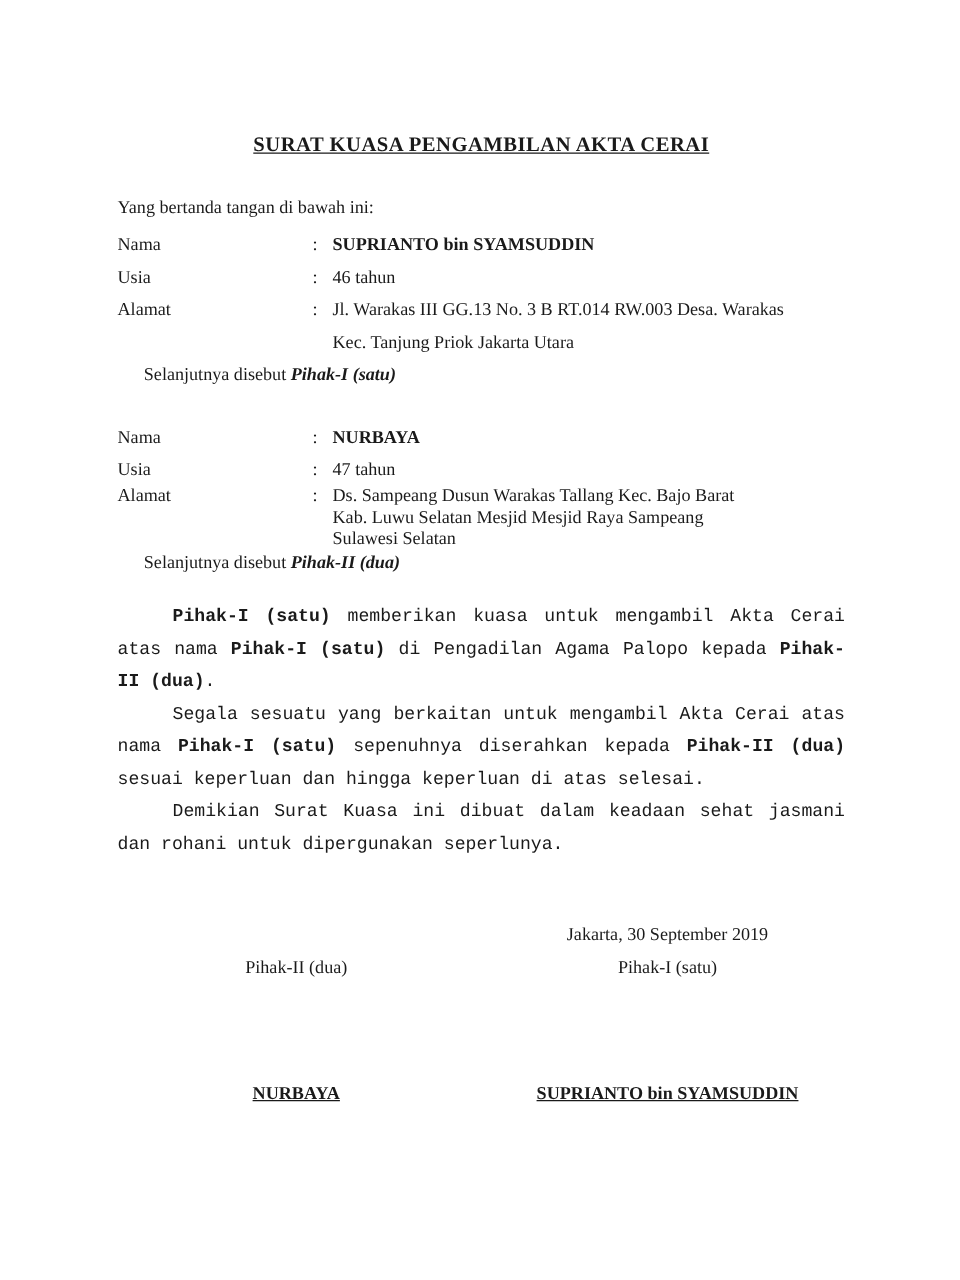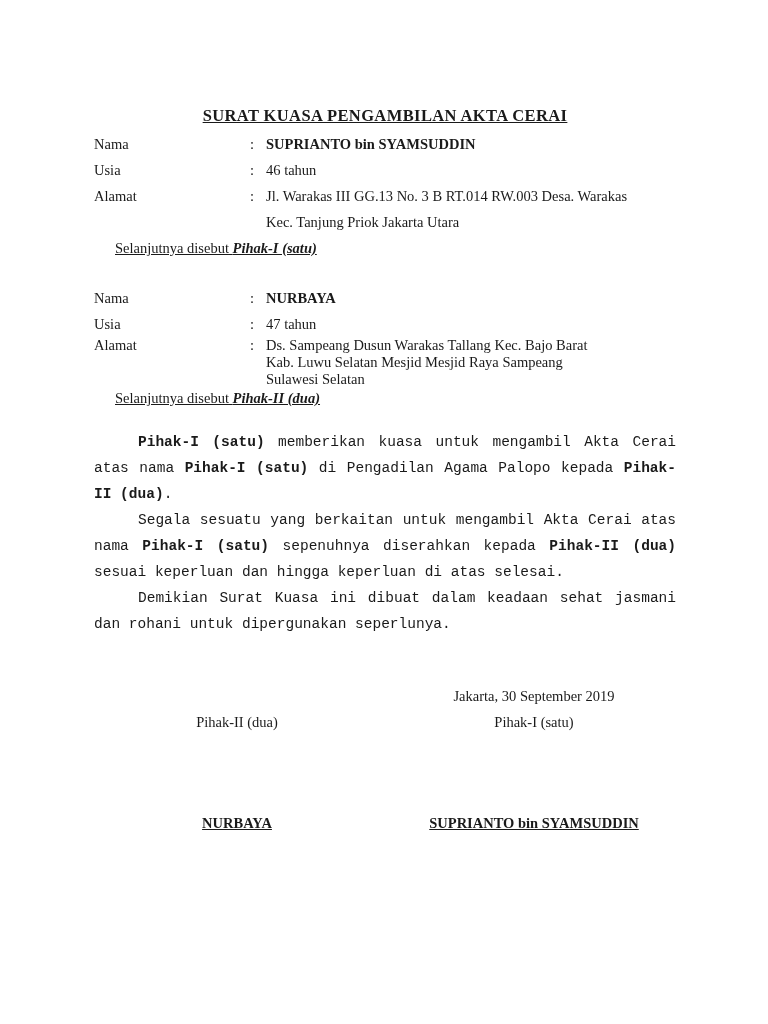--- a/index.html
+++ b/index.html
@@ -26,21 +26,21 @@
   }
   .intro { margin-top:26px; line-height:26px; }
   .kv-rows { margin-top:4px; }
   .kv-row { display:flex; line-height:26px; }
   .kv-row.tight { line-height:17px; }
   .kv-label { width:156px; flex:0 0 156px; }
   .kv-colon { width:16px; flex:0 0 16px; }
   .kv-value { flex:1; }
   .kv-value.bold { font-weight:bold; }
   .kv-line { display:block; }
-  .note { padding-left:21px; line-height:26px;text-decoration:underline; }
+  .note { padding-left:21px; line-height:26px; }
   .note.tight { line-height:17px; margin-top:2px; }
   .note-term { font-weight:bold; font-style:italic; }
   .party2 { margin-top:24px; }
   .body-text { margin-top:22px;font-family:Liberation Mono, monospace; }
   .para {
     text-align:justify;
     text-indent:44px;
     line-height:26px;
   }
   .para .b { font-weight:bold; }
@@ -51,20 +51,21 @@
   .sig-col-right { flex:1; text-align:center; }
   .sig-name { font-weight:bold; text-decoration:underline; }
 </style>
 </head>
 <body>
 
 <div class="page">
 
   <div class="title">SURAT KUASA PENGAMBILAN AKTA CERAI</div>
 
+  <div class="intro">Yang bertanda tangan di bawah ini:</div>
 
   <div class="kv-rows">
     <div class="kv-row">
       <span class="kv-label">Nama</span>
       <span class="kv-colon">:</span>
       <span class="kv-value bold">SUPRIANTO bin SYAMSUDDIN</span>
     </div>
     <div class="kv-row">
       <span class="kv-label">Usia</span>
       <span class="kv-colon">:</span>

